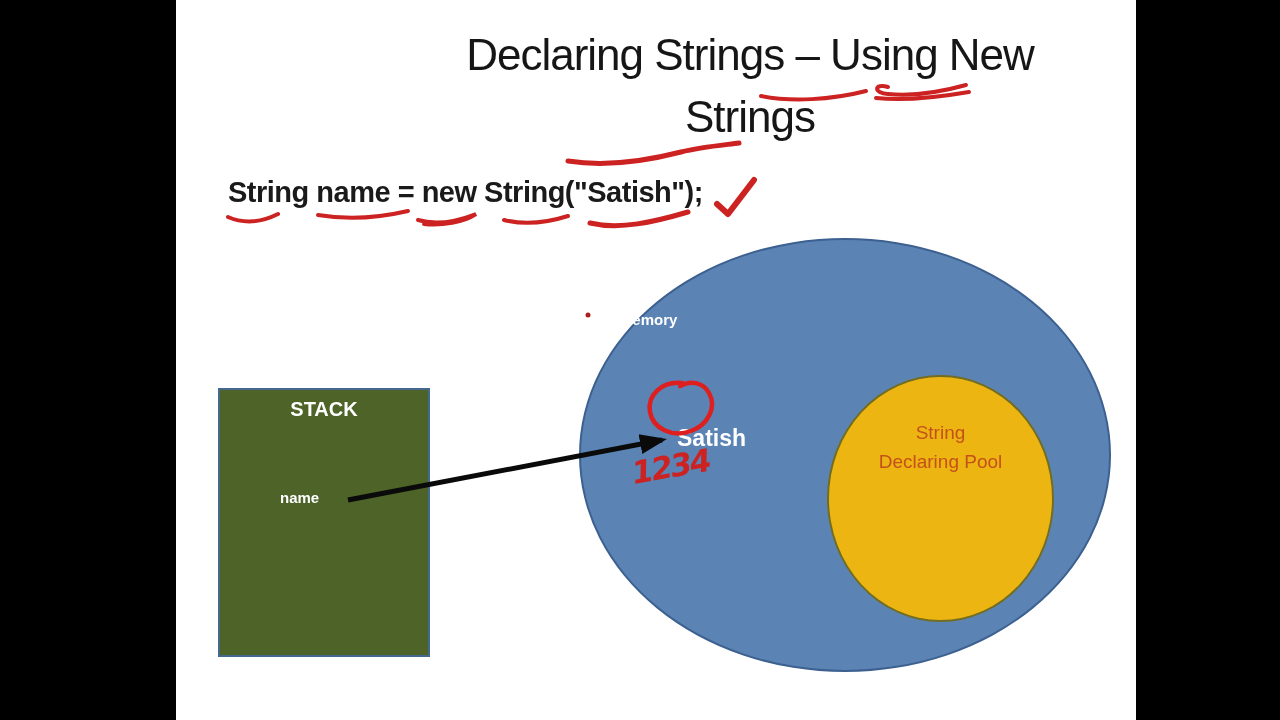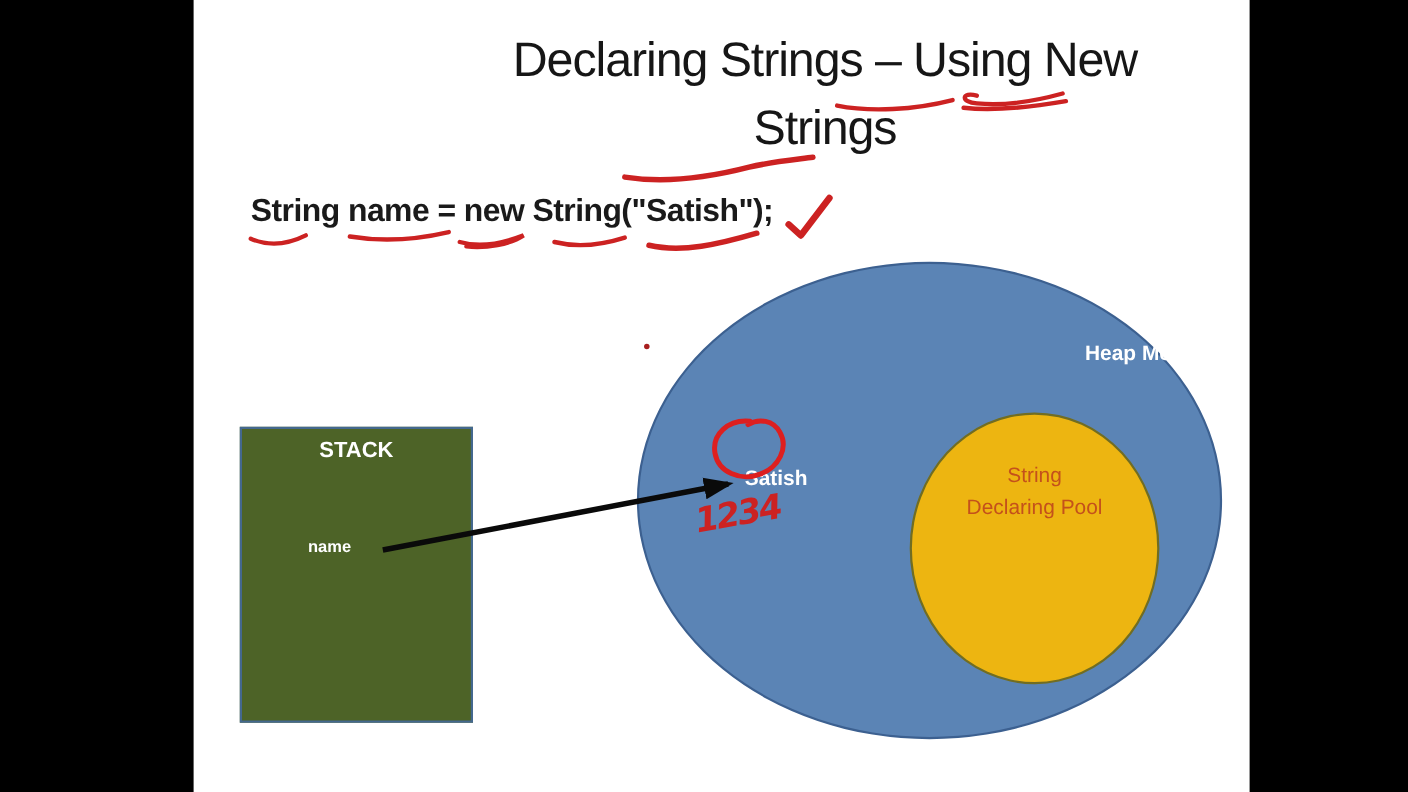--- a/index.html
+++ b/index.html
@@ -34,22 +34,22 @@
     left:403px;top:238px;width:532px;height:434px;
     border:2px solid #3c6090;border-radius:50%;box-sizing:border-box;
   }
   .pool-ellipse{
     left:651px;top:375px;width:227px;height:247px;
     border:2px solid #716d22;border-radius:50%;box-sizing:border-box;
   }
   .lbl{font-weight:bold;color:#fff;}
   .stack-title{left:42px;top:398px;width:212px;text-align:center;font-size:20px;}
   .stack-var{left:104px;top:489px;font-size:15px;}
-  .heap-title{left:403px;top:311px;width:532px;text-align:right;font-size:19px;}
-  .heap-obj{left:501px;top:425px;font-size:19px;}
+  .heap-title{left:403px;top:311px;width:532px;text-align:left;font-size:15px;}
+  .heap-obj{left:501px;top:425px;font-size:23px;}
   .pool-title{
     left:654px;top:418px;width:221px;text-align:center;
     font-size:19px;font-weight:normal;line-height:29px;color:#c4511b;
   }
   .overlay{left:0;top:0;width:960px;height:720px;pointer-events:none;}
 </style>
 </head>
 <body>
 
 <div class="slide">

